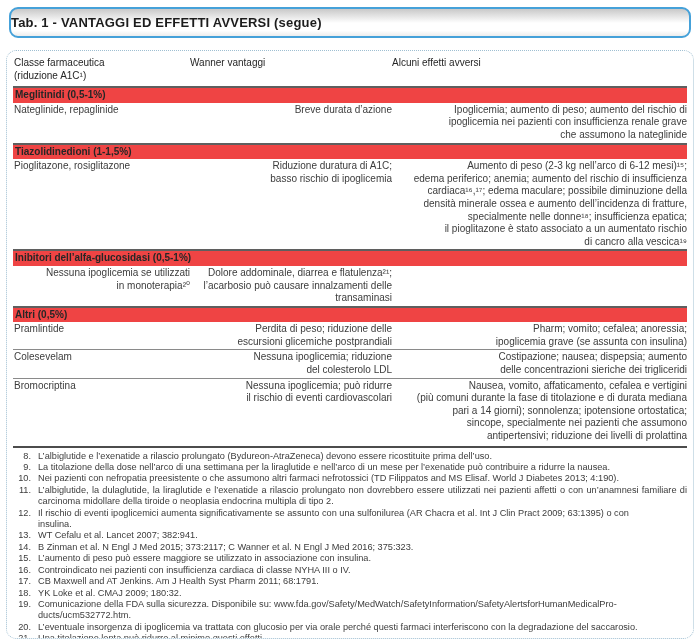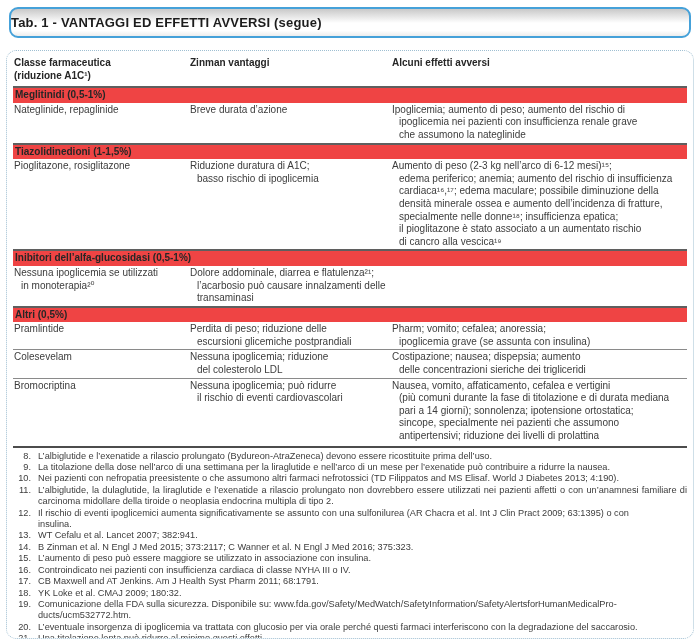--- a/index.html
+++ b/index.html
@@ -25,34 +25,34 @@
     border: 1px dotted #9fbfd2; border-radius: 10px;
     padding: 4px 6px 2px 6px;
     overflow: hidden;
     background: #ffffff;
   }
   .grid-row {
     display: grid;
     grid-template-columns: 176px 202px 1fr;
     font-size: 10px; line-height: 12.6px;
   }
-  .header-row { font-weight: bold; color: #262626; padding: 2px 0 4px 1px; }
+  .header-row { font-weight: normal; color: #262626; padding: 2px 0 4px 1px; }
   .header-row .cell { white-space: pre-line; }
   .section-head {
     border-top: 2px solid #5f5f5f;
     background: #ef4444;
     font-weight: bold; color: #262626;
     font-size: 10px; line-height: 12.6px;
     padding: 1px 10px 1px 2px;
   }
   .body-row { padding: 1px 0 1px 1px; color: #3c3c3c; }
   .rows-wrap .body-row + .body-row { border-top: 1px solid #8a8a8a; }
   .hang {
     white-space: pre-line;
-    padding-left: 7px; text-indent: -7px;
+    padding-left: 7px; text-indent: -7px; text-align: right;
   }
   .footnotes {
     margin-top: 2px;
     border-top: 2px solid #4c4c4c;
     padding-top: 3px;
     font-size: 9.2px; line-height: 11.4px; color: #3c3c3c;
   }
   .fn { display: flex; }
   .fn-num { flex: none; width: 18px; text-align: right; }
   .fn-text { flex: 1; margin-left: 7px; white-space: pre-line; text-align: justify; }
@@ -64,21 +64,21 @@
 
   <div class="title-bar">
     <span>Tab. 1 - VANTAGGI ED EFFETTI AVVERSI (segue)</span>
   </div>
 
   <div class="table-box">
 
     <div class="grid-row header-row">
       <div class="cell">Classe farmaceutica
 (riduzione A1C¹)</div>
-      <div class="cell">Zinman vantaggi</div>
+      <div class="cell">Wanner vantaggi</div>
       <div class="cell">Alcuni effetti avversi</div>
     </div>
 
     <div class="section-head">Meglitinidi (0,5-1%)</div>
     <div class="rows-wrap">
       <div class="grid-row body-row">
         <div>Nateglinide, repaglinide</div>
         <div class="hang">Breve durata d’azione</div>
         <div class="hang">Ipoglicemia; aumento di peso; aumento del rischio di
 ipoglicemia nei pazienti con insufficienza renale grave

